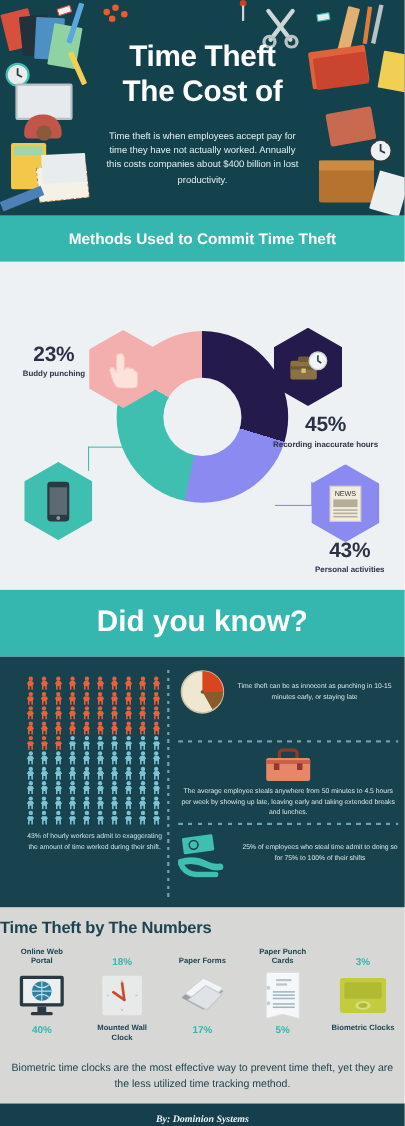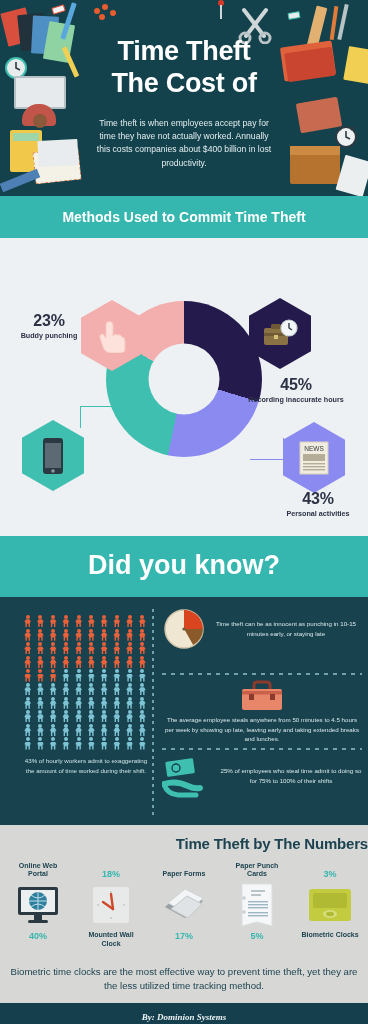--- a/index.html
+++ b/index.html
@@ -85,21 +85,21 @@
     border-radius:50%;
     background:#eef1f3;
   }
   .hex {
     position:absolute;
     width:62px; height:71px;
     clip-path:polygon(50% 0%,100% 25%,100% 75%,50% 100%,0% 75%,0% 25%);
     display:flex; align-items:center; justify-content:center;
   }
   .lbl { position:absolute; text-align:center; }
-  .lbl .pct { font-size:16px; font-weight:bold; color:#2c3246; letter-spacing:-0.2px; }
+  .lbl .pct { font-size:19px; font-weight:bold; color:#2c3246; letter-spacing:-0.2px; }
   .lbl .nm  { font-size:7.2px; font-weight:bold; color:#2c3246; margin-top:1px; }
 
   .conn { position:absolute; border-style:solid; border-width:0; }
 
   
   .dyk {
     background:#17424e;
     position:relative;
     padding:14px 0 16px;
     min-height:228px;
@@ -136,21 +136,21 @@
     background:repeating-linear-gradient(to right,#6fa3a9 0 4px,transparent 4px 9px);
   }
 
   
   .numbers {
     background:#d7d7d5;
     padding:10px 0 0;
     position:relative;
   }
   .numbers h2 {
-    text-align:right; color:#1d4350;
+    text-align:left; color:#1d4350;
     font-size:15px; font-weight:bold; letter-spacing:-0.2px;
   }
   .num-row {
     display:flex; justify-content:space-between;
     align-items:flex-start;
     padding:3px 8px 0;
   }
   .num-item { width:60px; text-align:center; position:relative; }
   .n-top { height:26px; display:flex; align-items:flex-end; justify-content:center; padding-bottom:2px; }
   .n-bot { height:30px; padding-top:2px; }

